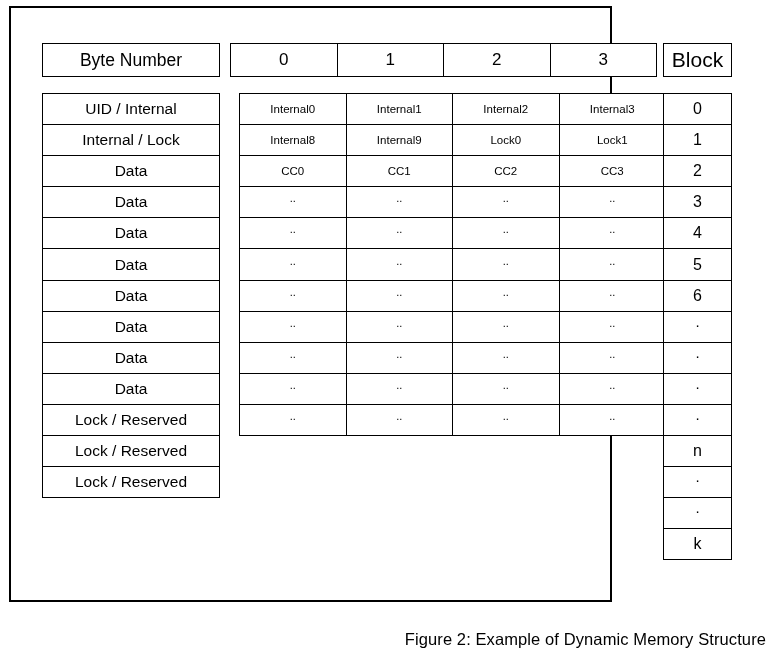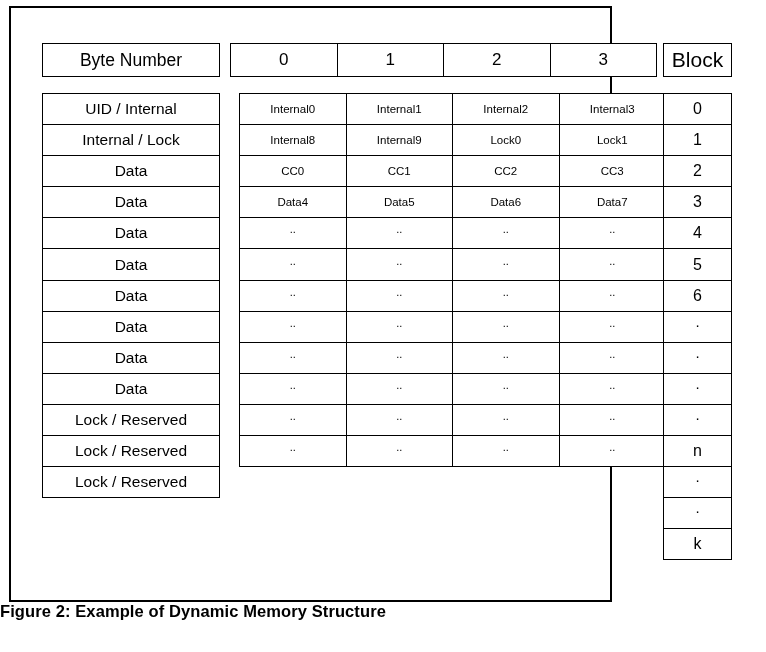--- a/index.html
+++ b/index.html
@@ -140,25 +140,25 @@
   .block-dot {
     font-size: 15px;
     position: relative;
     top: -5px;
   }
 
   
   #caption {
     position: absolute;
     left: 0px;
-    top: 602px;
+    top: 630px;
     width: 766px;
-    text-align: left;
+    text-align: right;
     font-size: 16.5px;
-    font-weight: bold;
+    font-weight: normal;
     font-family: "Liberation Sans", sans-serif;
     letter-spacing: 0.1px;
   }
 </style>
 </head>
 <body>
 
 <div id="page">
 
   <div id="figure-frame">
@@ -266,26 +266,20 @@
               <td><span>Lock0</span></td>
               <td><span>Lock1</span></td>
             </tr>
             <tr>
               <td><span>CC0</span></td>
               <td><span>CC1</span></td>
               <td><span>CC2</span></td>
               <td><span>CC3</span></td>
             </tr>
             <tr>
-              <td><span>Data4</span></td>
-              <td><span>Data5</span></td>
-              <td><span>Data6</span></td>
-              <td><span>Data7</span></td>
-            </tr>
-            <tr>
               <td><span class="dots">..</span></td>
               <td><span class="dots">..</span></td>
               <td><span class="dots">..</span></td>
               <td><span class="dots">..</span></td>
             </tr>
             <tr>
               <td><span class="dots">..</span></td>
               <td><span class="dots">..</span></td>
               <td><span class="dots">..</span></td>
               <td><span class="dots">..</span></td>

